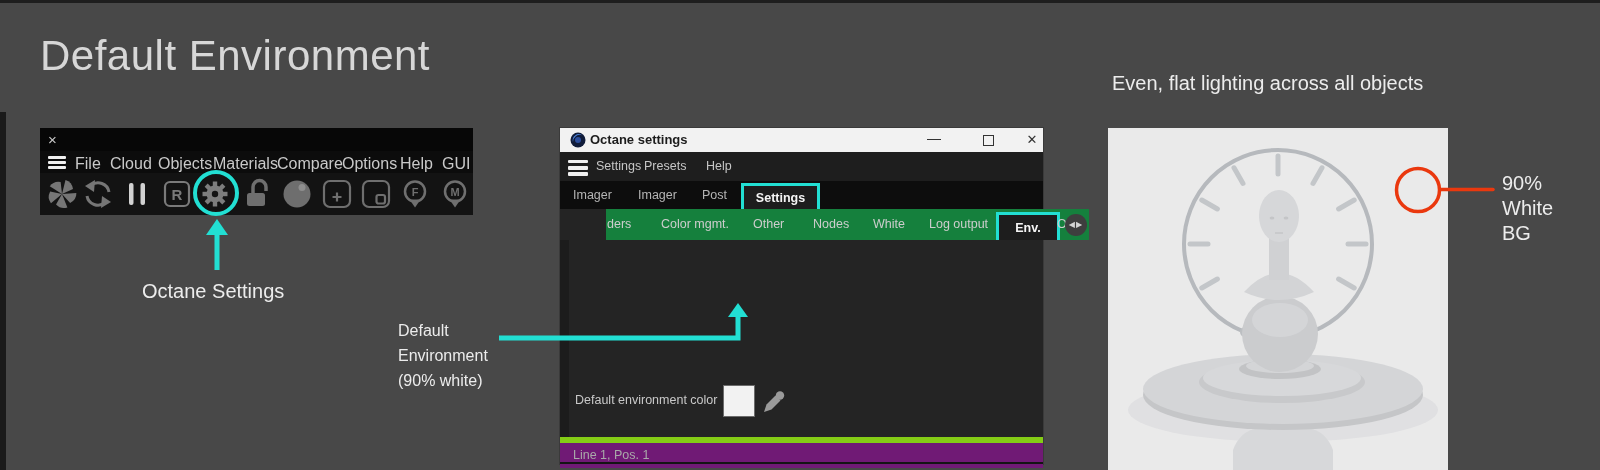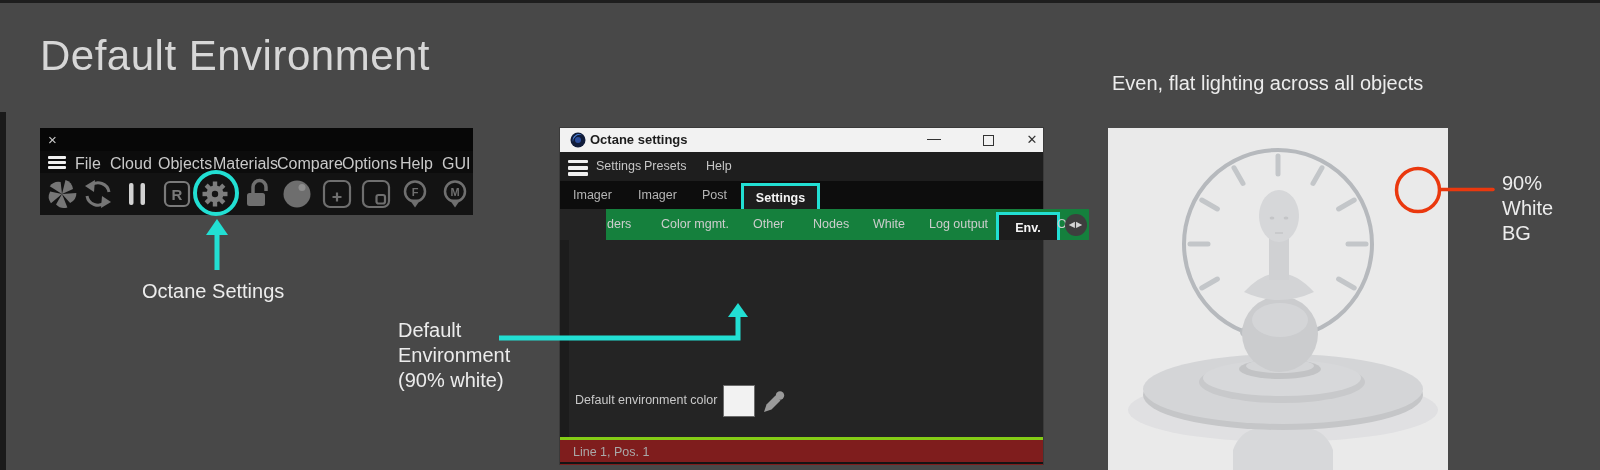--- a/index.html
+++ b/index.html
@@ -59,27 +59,27 @@
                 background:#3e3e3e;text-align:center;font-size:8px;color:#d5d5d5;line-height:22px;letter-spacing:1px;}
   .os-content{position:absolute;left:0;top:112px;width:100%;height:197px;background:#242424;}
   .os-gutter{position:absolute;left:0;top:0;width:9px;height:100%;background:#1c1c1c;}
   .fld-label{position:absolute;font-size:12.5px;color:#c9c9c9;white-space:nowrap;}
   .fld-input{position:absolute;left:138px;top:7px;width:72px;height:20px;background:#161616;
              border-radius:2px;color:#d6d6d6;font-size:12.5px;text-align:center;line-height:20px;}
   .sld-accent{position:absolute;left:216px;top:12px;width:3px;height:11px;background:#5560c8;}
   .sld-handle{position:absolute;left:219px;top:8px;width:4px;height:19px;background:#9aa0a6;}
   .sld-track{position:absolute;left:223px;top:16px;width:252px;height:3px;background:#0e0e0e;}
   .swatch{position:absolute;left:163px;top:0px;width:30px;height:30px;background:#f2f2f2;border:1px solid #6b6b6b;}
-  .os-status{position:absolute;left:0;top:309px;width:100%;height:25px;background:#7f1d1d;border-top:3px solid #84cc16;}
+  .os-status{position:absolute;left:0;top:309px;width:100%;height:25px;background:#701a75;border-top:6px solid #84cc16;}
   .os-status span{position:absolute;left:13px;top:5px;font-size:12.5px;color:#a9a9a9;}
   .os-bottom{position:absolute;left:0;top:334px;width:100%;height:2px;background:#141414;}
 
   
   .arrow2{left:497px;top:301px;width:252px;height:40px;}
-  .env-label{left:398px;top:318px;font-size:20px;color:#ececec;line-height:25px;}
+  .env-label{left:398px;top:318px;font-size:16px;color:#ececec;line-height:25px;}
   .caption-right{left:1112px;top:72px;font-size:20px;color:#ececec;}
   .red-annot{left:1392px;top:164px;width:208px;height:56px;}
   .bg-label{left:1502px;top:171px;font-size:20px;color:#ececec;line-height:25px;}
 
   
   .render{left:1108px;top:128px;width:340px;height:342px;background:#eaeaea;}
 </style>
 </head>
 <body>
 

